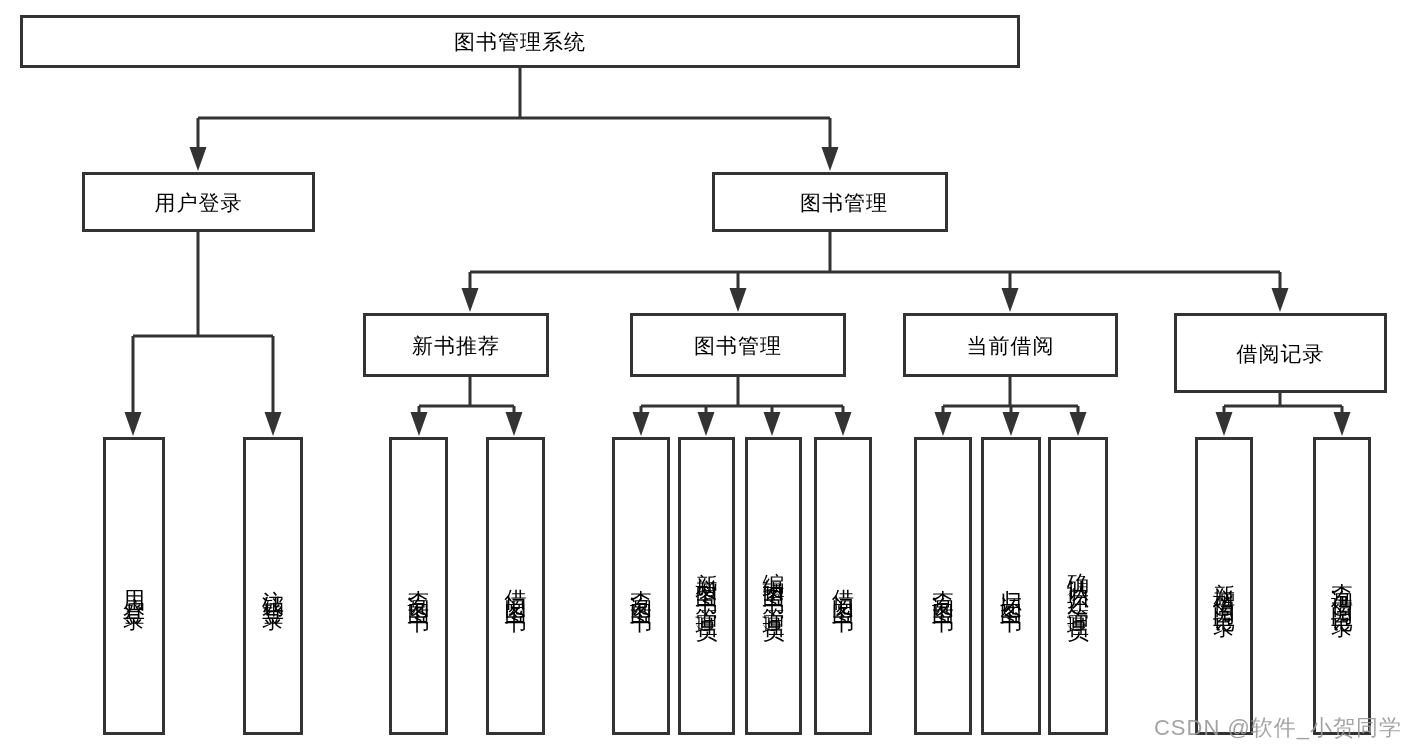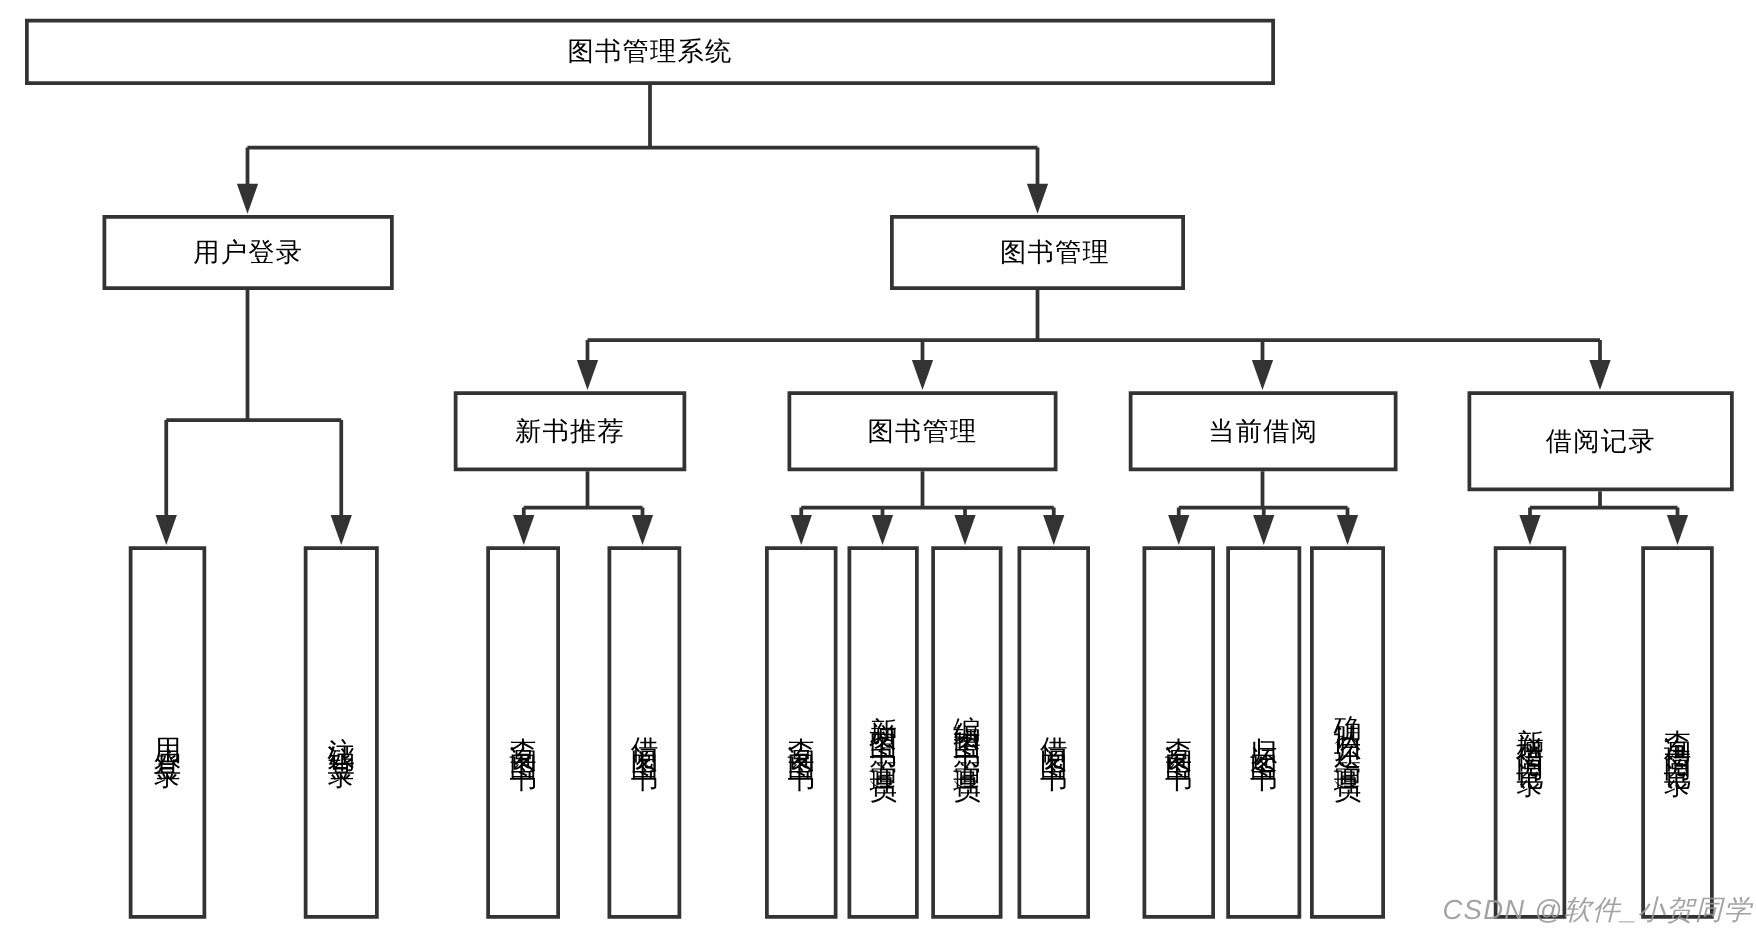--- a/index.html
+++ b/index.html
@@ -46,21 +46,20 @@
   .watermark {
     position: absolute;
     right: 3px;
     bottom: 4px;
     font-size: 22px;
     color: #9a9a9a;
     opacity: 0.9;
     z-index: 5;
     letter-spacing: 1px;
     white-space: nowrap;
-    font-style: italic;
   }
 </style>
 </head>
 <body>
 
 <div class="canvas">
 
   <svg class="wires" width="1405" height="747" viewBox="0 0 1405 747" xmlns="http://www.w3.org/2000/svg">
     <g stroke="#333333" stroke-width="3" fill="none">
 

